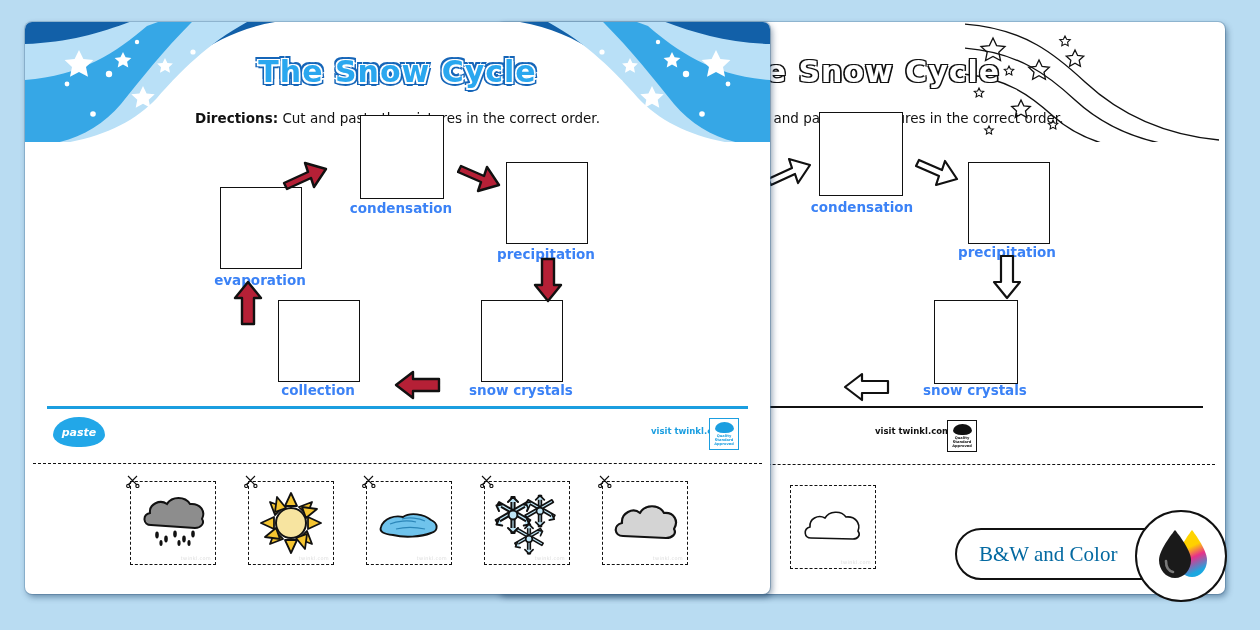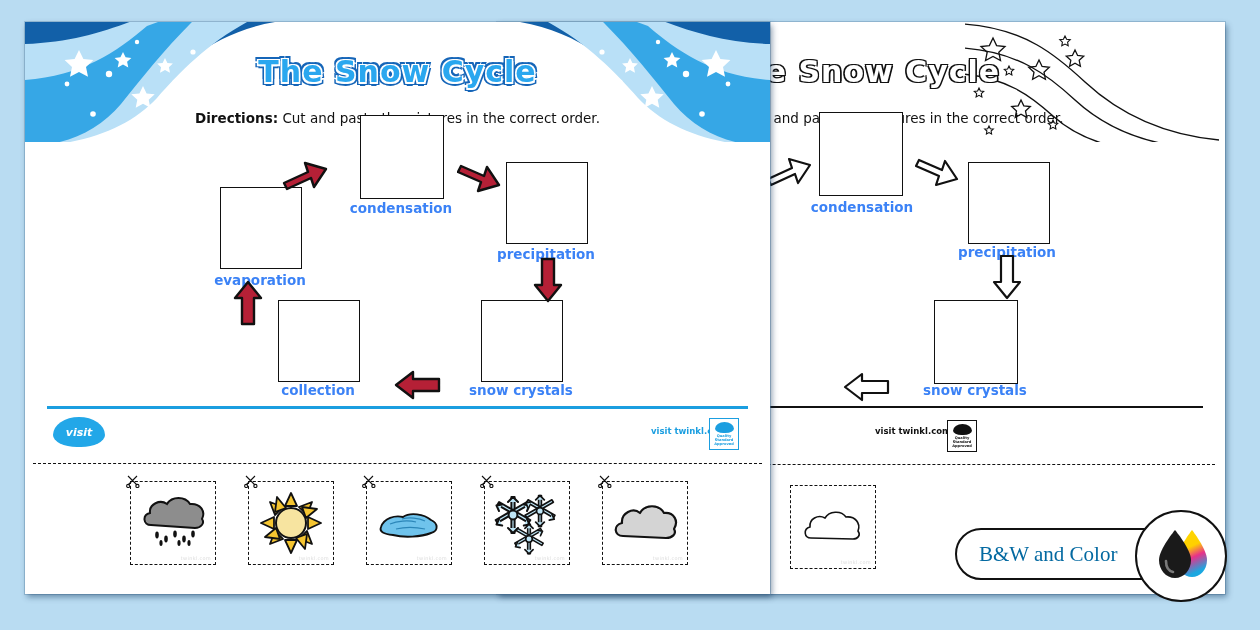--- a/index.html
+++ b/index.html
@@ -8,20 +8,21 @@
     background:#b9dcf2;
     font-family:"Liberation Sans",sans-serif;
   }
   .stage{position:absolute;inset:0;}
 
   
   .page{
     position:absolute;background:#ffffff;
     box-shadow:2px 3px 6px rgba(0,40,80,.45), 0 0 0 1px rgba(120,160,190,.5);
     overflow:hidden;
+    border-radius:7px;
   }
   .page-bw{left:497px;top:22px;width:728px;height:572px;z-index:1;}
   .page-color{left:25px;top:22px;width:745px;height:572px;z-index:2;}
 
   
   .corner{position:absolute;top:0;width:260px;height:120px;overflow:hidden;pointer-events:none;}
   .corner.left{left:0;}
   .corner.right{right:0;transform:scaleX(-1);}
   .corner svg{display:block;}
 
@@ -343,21 +344,21 @@
           </svg>
       </div>
       <div class="arrow" style="left:208px;top:258px;">
         <svg width="30" height="46" viewBox="0 0 30 46">
             <path d="M9,44 L21,44 L21,18 L28,18 L15,2 L2,18 L9,18 Z" fill="#b52036" stroke="#111" stroke-width="2.4" stroke-linejoin="round"></path>
           </svg>
       </div>
     </div>
 
     <div class="footer-rule c" style="top:384px;"></div>
-    <div class="twinkl-logo" style="left:28px;top:395px;">visit</div>
+    <div class="twinkl-logo" style="left:28px;top:395px;">paste</div>
     <div class="visit c" style="left:626px;top:404px;">visit twinkl.com</div>
     <div class="award c" style="left:684px;top:396px;">
       <div class="cloud"></div>
       <div class="t1">Quality Standard Approved</div>
     </div>
 
     <div class="cutline" style="left:8px;right:8px;top:441px;"></div>
 
     <div class="card" style="left:105px;top:459px;width:84px;height:82px;">
       <div class="scissor">

